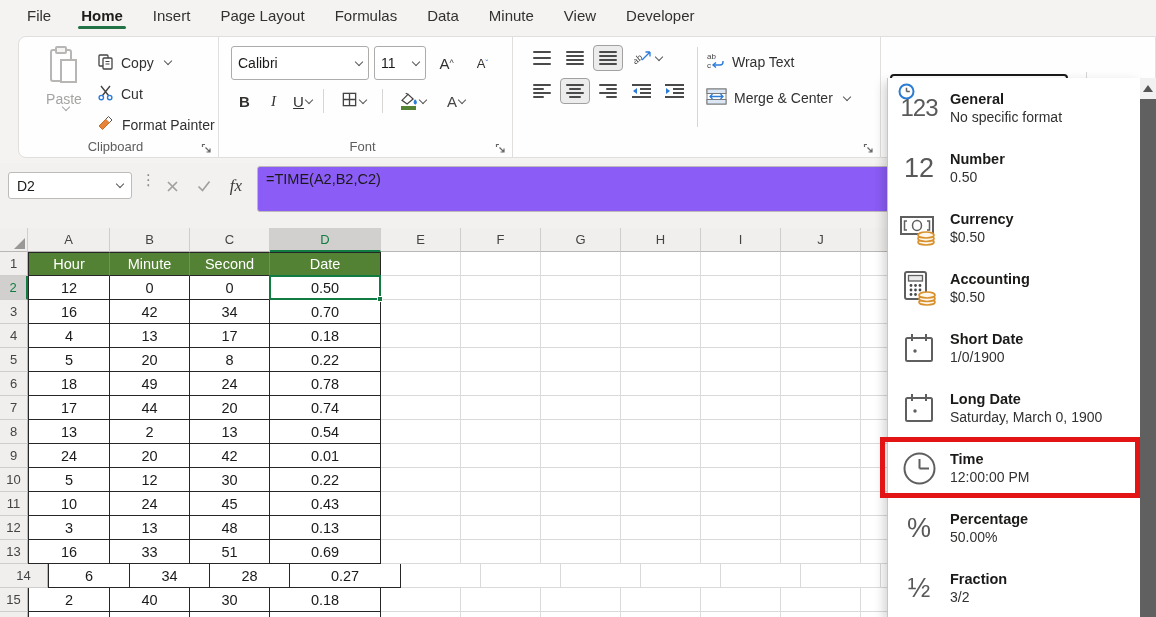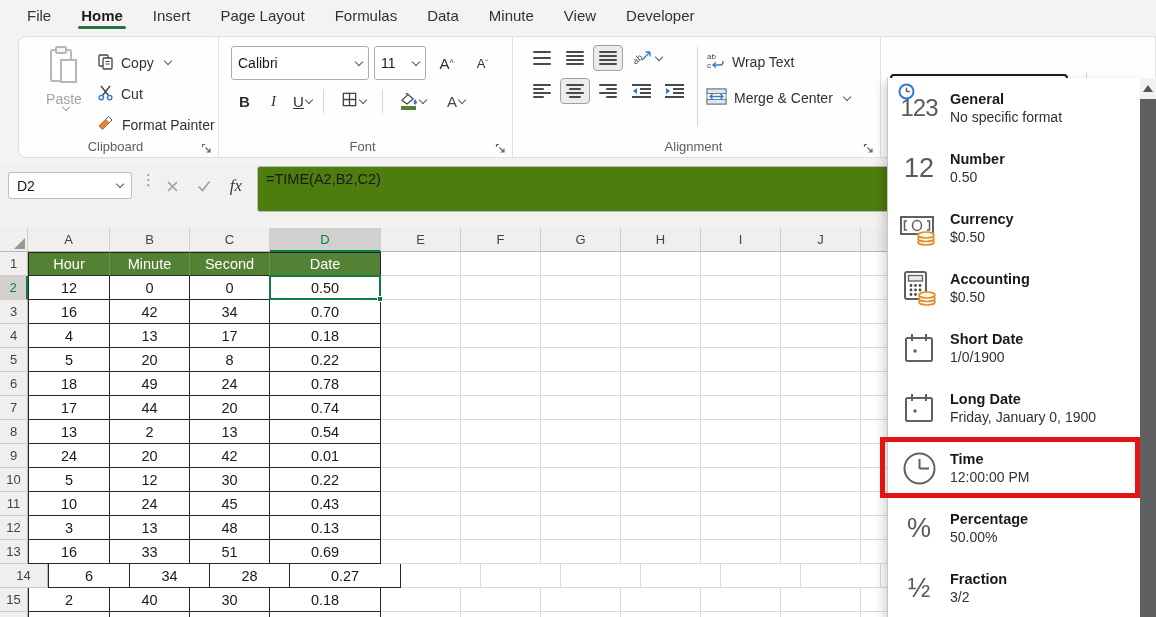--- a/index.html
+++ b/index.html
@@ -88,21 +88,21 @@
     background:#fff; border:1px solid #bdbbb9; border-radius:3px; display:flex;
     align-items:center; justify-content:space-between; padding:0 8px; font-size:14px;
     color:#1b1a19; cursor:pointer; }
   #fb-dots { position:absolute; left:141px; top:8px; color:#8a8886; font-size:15px;
     letter-spacing:0; cursor:col-resize; }
   .fb-ico { position:absolute; top:10px; width:24px; height:26px; display:flex;
     align-items:center; justify-content:center; cursor:pointer; }
   #fx-label { font-family:"Liberation Serif","DejaVu Serif",serif; font-style:italic;
     font-size:17px; color:#3b3a39; }
   #formula-input { position:absolute; left:257px; top:3px; width:899px; height:46px;
-    background:#4d7c0f; border:1px solid #bdbbb9; border-radius:3px; font-size:14.5px;
+    background:#8b5cf6; border:1px solid #bdbbb9; border-radius:3px; font-size:14.5px;
     color:#1b1a19; padding:4px 8px; cursor:text; }
 
   
   #grid { position:absolute; left:0; top:213px; width:1156px; height:404px;
     background:#fff; z-index:1; }
   #grid-strip { height:15px; background:#f3f1f0; }
   .grow { display:flex; }
   .ch { height:24px; background:#f0efee; border-right:1px solid #cfcecd;
     border-bottom:1px solid #b9b7b5; display:flex; align-items:center;
     justify-content:center; font-size:13px; color:#444; cursor:pointer; }
@@ -379,21 +379,20 @@
                 <rect x="1" y="1" width="19" height="15" fill="#fff" stroke="#7a7a7a"></rect>
                 <rect x="1" y="1" width="19" height="4.5" fill="#dbe7f5" stroke="#7a7a7a"></rect>
                 <rect x="1" y="11.5" width="19" height="4.5" fill="#dbe7f5" stroke="#7a7a7a"></rect>
                 <path d="M4 8.5 H17 M6.5 6 L4 8.5 l2.5 2.5 M14.5 6 L17 8.5 l-2.5 2.5" stroke="#2b7cd8" fill="none" stroke-width="1.3"></path>
               </svg>
             </span>
             <span>Merge &amp; Center</span>
             <span class="chev"></span>
           </div>
         </div>
-        <div class="group-label">Alignment</div>
         <div class="launcher">
           <svg width="11" height="11" viewBox="0 0 11 11" stroke="#666" fill="none" stroke-width="1.2">
             <path d="M1.5 4 V1.5 H4 M4.5 4.5 L9 9 M9 5.5 V9 H5.5"></path>
           </svg>
         </div>
       </div>
 
       <div style="flex:1"></div>
     </div>
 
@@ -762,21 +761,21 @@
       <div class="mi">
         <span class="mi-ico">
           <svg width="36" height="36" viewBox="0 0 36 36" fill="none" stroke="#5f5f5f" stroke-width="2">
             <rect x="5" y="8" width="26" height="23" rx="1.5"></rect>
             <path d="M11 4 v7 M25 4 v7"></path>
             <circle cx="14" cy="21" r="1.7" fill="#5f5f5f" stroke="none"></circle>
           </svg>
         </span>
         <div>
           <div class="mi-name">Long Date</div>
-          <div class="mi-ex">Friday, January 0, 1900</div>
+          <div class="mi-ex">Saturday, March 0, 1900</div>
         </div>
       </div>
       <div class="mi">
         <span class="mi-ico">
           <svg width="37" height="37" viewBox="0 0 37 37" fill="none" stroke="#5f5f5f" stroke-width="2">
             <circle cx="18.5" cy="18.5" r="15"></circle>
             <path d="M18.5 18.5 V9 M18.5 18.5 H28"></path>
           </svg>
         </span>
         <div>

